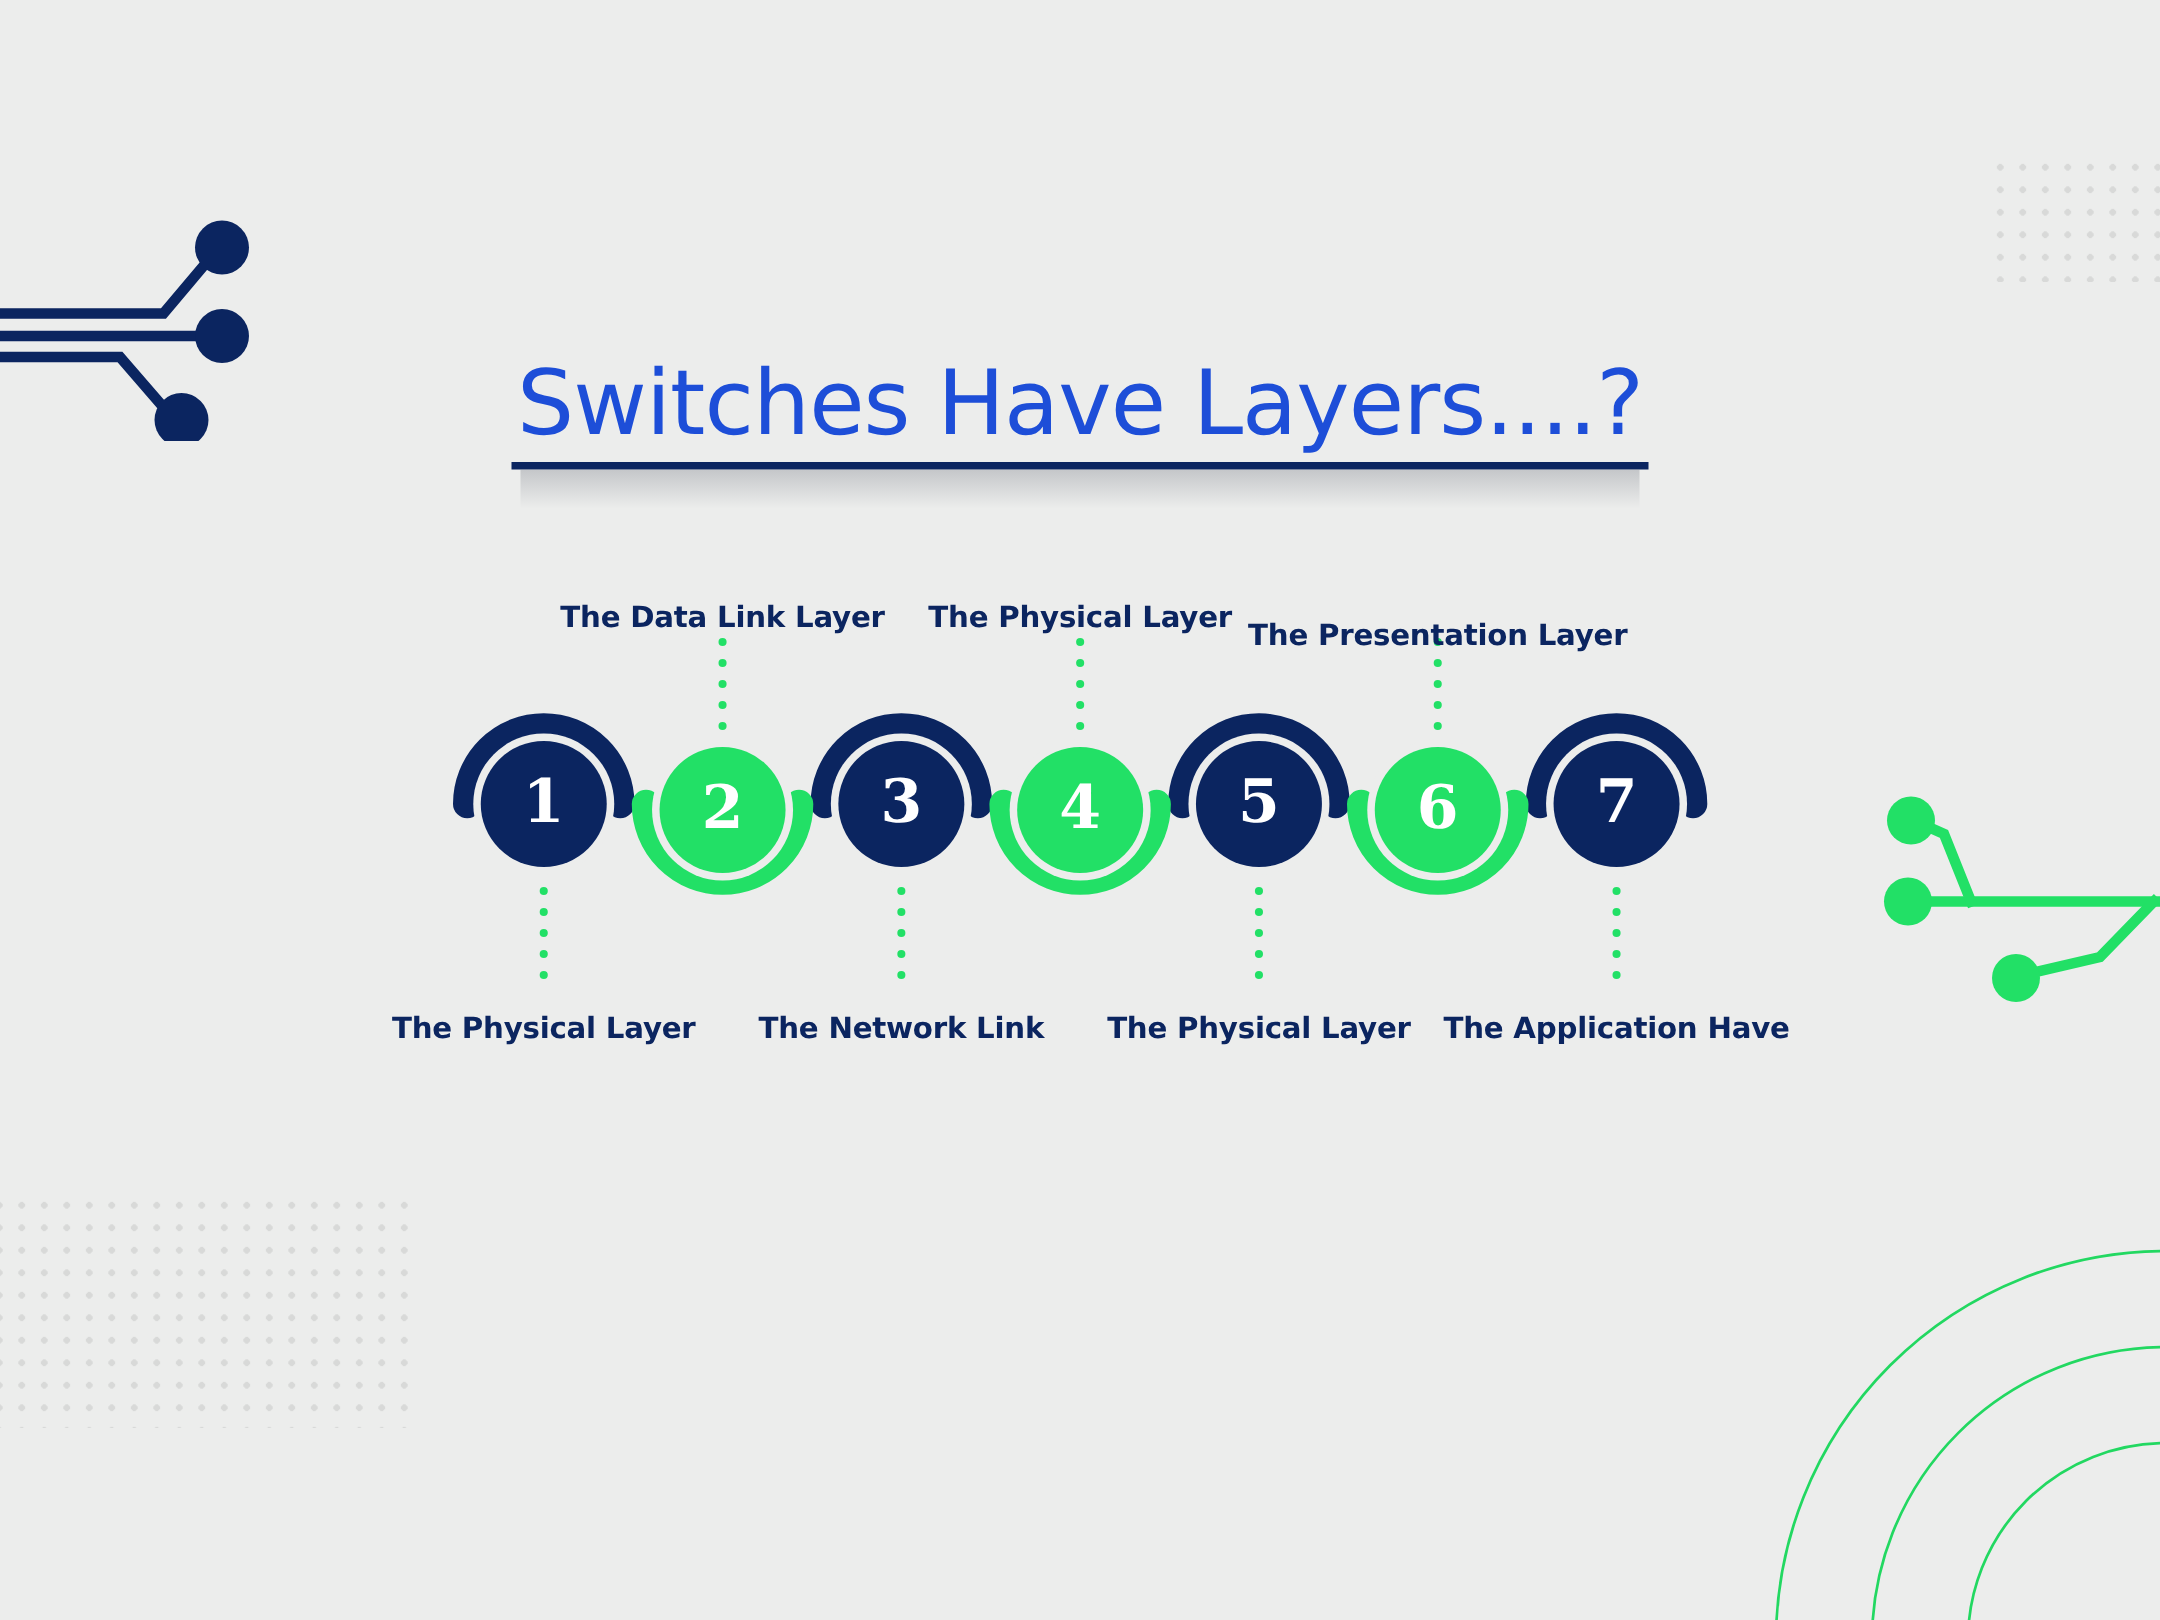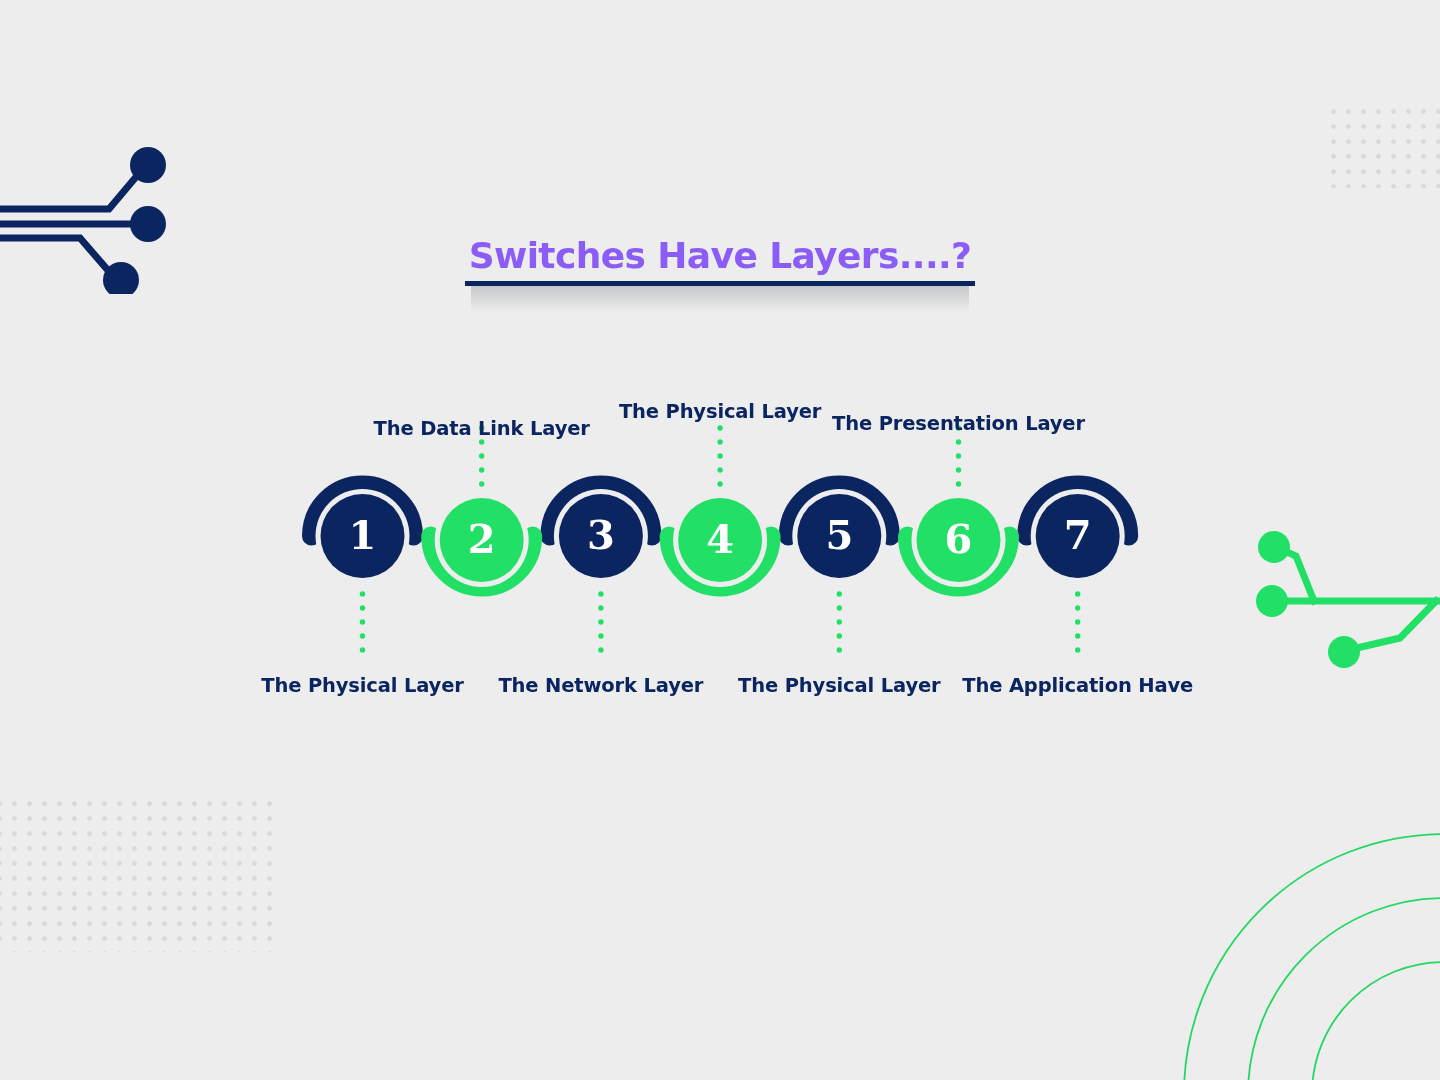--- a/index.html
+++ b/index.html
@@ -74,24 +74,24 @@
     position: absolute;
     left: 0;
     top: 236px;
     width: 1440px;
     text-align: center;
   }
   .title {
     display: inline-block;
     position: relative;
     font-family: "DejaVu Sans", sans-serif;
-    font-size: 36px;
-    font-weight: bold;
+    font-size: 60px;
+    font-weight: normal;
     letter-spacing: -0.6px;
-    color: #8b5cf6;
+    color: #1d4ed8;
     line-height: 1.12;
     padding: 0 4px 10px 4px;
   }
   .title-rule {
     position: absolute;
     left: 0;
     right: 0;
     bottom: 0;
     height: 5px;
     background: #0b2560;
@@ -261,21 +261,21 @@
       <div class="node-num" style="left: 481.7px; top: 540px;">2</div>
       <div class="node-num" style="left: 600.9px; top: 536px;">3</div>
       <div class="node-num" style="left: 720.1px; top: 540px;">4</div>
       <div class="node-num" style="left: 839.3px; top: 536px;">5</div>
       <div class="node-num" style="left: 958.5px; top: 540px;">6</div>
       <div class="node-num" style="left: 1077.7px; top: 536px;">7</div>
     </div>
 
   <div id="labels">
       <div class="layer-label" style="left: 362.5px; top: 674px;">The Physical Layer</div>
-      <div class="layer-label" style="left: 481.7px; top: 400px; margin-top: 17px;">The Data Link Layer</div>
-      <div class="layer-label" style="left: 600.9px; top: 674px;">The Network Layer</div>
+      <div class="layer-label" style="left: 481.7px; top: 400px;">The Data Link Layer</div>
+      <div class="layer-label" style="left: 600.9px; top: 674px;">The Network Link</div>
       <div class="layer-label" style="left: 720.1px; top: 400px;">The Physical Layer</div>
       <div class="layer-label" style="left: 839.3px; top: 674px;">The Physical Layer</div>
       <div class="layer-label" style="left: 958.5px; top: 400px; margin-top: 12px;">The Presentation Layer</div>
       <div class="layer-label" style="left: 1077.7px; top: 674px;">The Application Have</div>
     </div>
 
 </div>
 
 </body></html>

